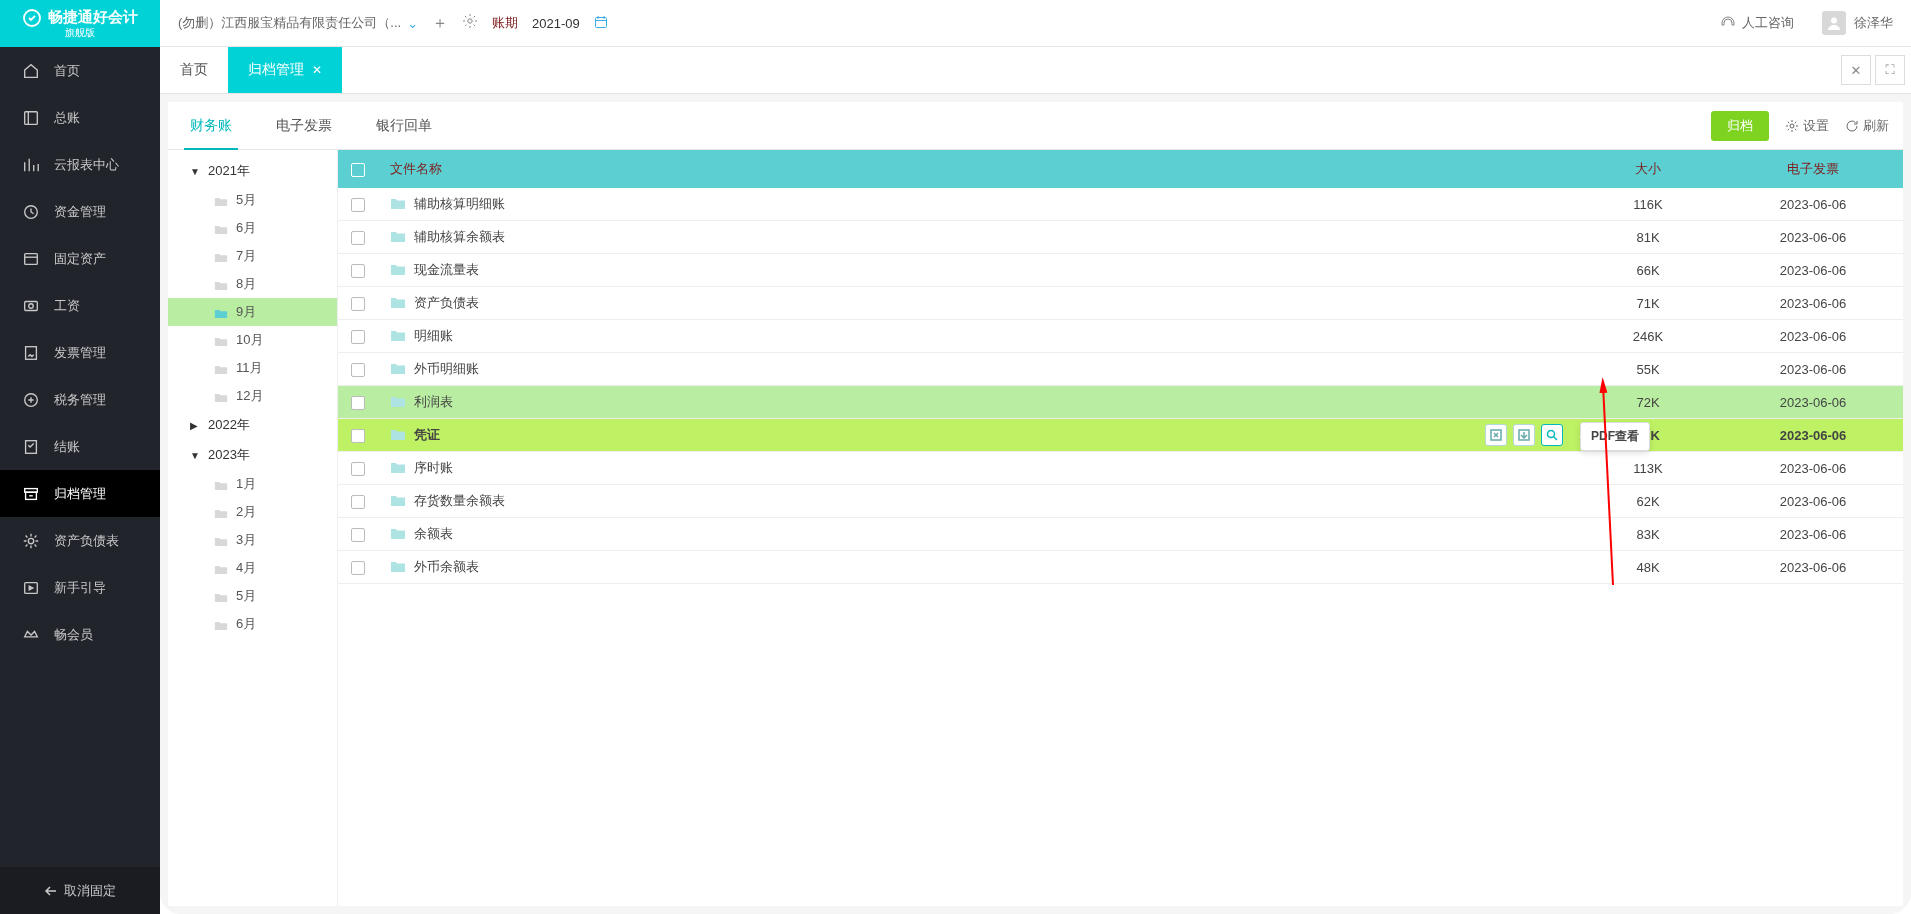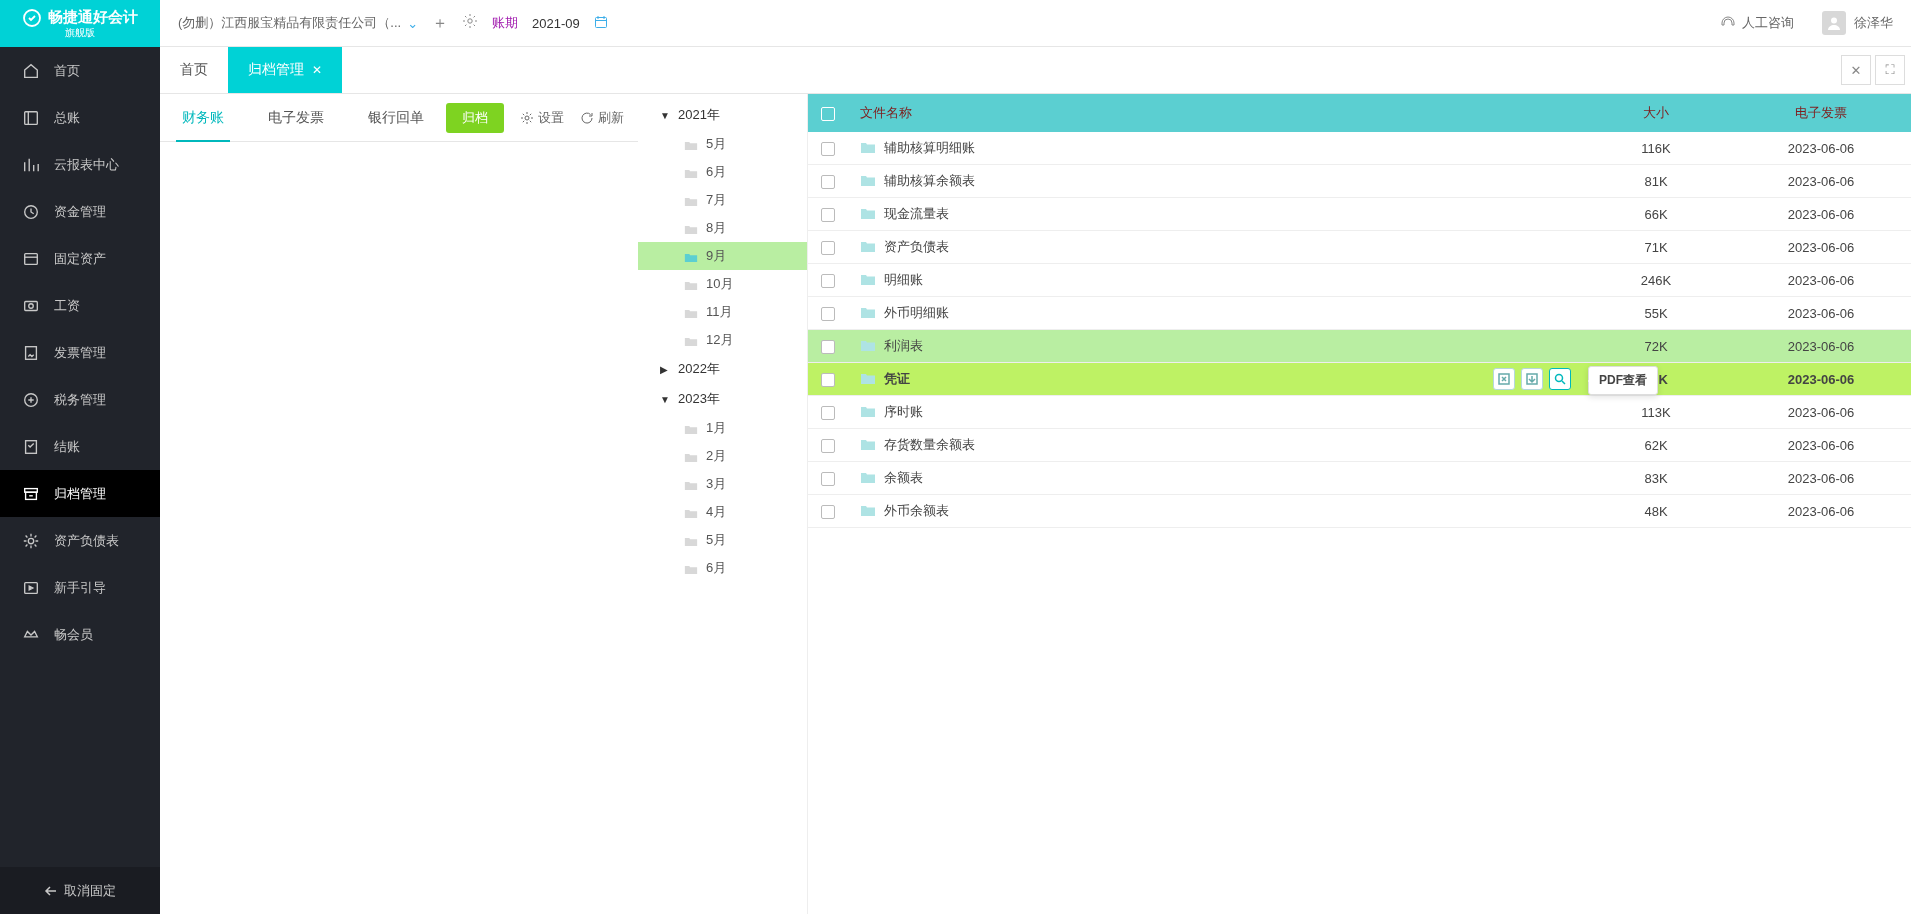--- a/index.html
+++ b/index.html
@@ -18,39 +18,39 @@
 .sidebar-footer { margin-top: auto; height: 47px; display: flex; align-items: center; justify-content: center; gap: 6px; background: #1a1c22; font-size: 13px; cursor: pointer; }
 
 
 .main { flex: 1; display: flex; flex-direction: column; background: #f5f5f5; border-radius: 21px; }
 
 
 .topbar { height: 47px; background: #fff; display: flex; align-items: center; padding: 0 18px; gap: 14px; border-bottom: 1px solid #e6e6e6; }
 .company-sel { color: #666; font-size: 13px; display: flex; align-items: center; gap: 6px; }
 .company-sel .chev { color: #3daee9; }
 .topbar .plus, .topbar .gear { color: #888; cursor: pointer; font-size: 16px; }
-.period-label { color: #a21caf; }
+.period-label { color: #7f1d1d; }
 .period-val { color: #333; }
 .period-cal { color: #3daee9; }
 .topbar-spacer { flex: 1; }
 .consult { display: flex; align-items: center; gap: 6px; color: #666; cursor: pointer; }
 .user-area { display: flex; align-items: center; gap: 8px; color: #666; }
 .avatar { width: 24px; height: 24px; background: #d8d8d8; border-radius: 3px; display: flex; align-items: center; justify-content: center; }
 .avatar svg { fill: #fff; }
 
 
 .tabstrip { height: 47px; background: #fff; display: flex; align-items: center; border-bottom: 1px solid #e6e6e6; position: relative; }
 .tab { height: 46px; padding: 0 20px; display: flex; align-items: center; cursor: pointer; gap: 8px; font-size: 14px; color: #555; }
 .tab.active { background: #00d2d6; color: #fff; }
 .tab .x { font-size: 12px; }
 .tabstrip-right { margin-left: auto; display: flex; gap: 4px; padding-right: 6px; }
 .tabstrip-right div { width: 30px; height: 30px; border: 1px solid #ddd; display: flex; align-items: center; justify-content: center; cursor: pointer; color: #888; }
 
 
-.content { flex: 1; background: #fff; margin: 0; display: flex; flex-direction: row; overflow: hidden; }
+.content { flex: 1; background: #fff; margin: 8px; display: flex; flex-direction: column; overflow: hidden; }
 
 
 .subtabs-row { display: flex; align-items: center; border-bottom: 1px solid #e6e6e6; padding-right: 14px; height: 48px; }
 .subtabs { display: flex; }
 .subtab { padding: 14px 22px; cursor: pointer; color: #555; font-size: 14px; position: relative; }
 .subtab.active { color: #00b8bc; }
 .subtab.active::after { content:''; position:absolute; left:16px; right:16px; bottom:-1px; height:2px; background:#00b8bc; }
 .subtabs-spacer { flex: 1; }
 .btn-archive { background: #7ed321; color: #fff; padding: 6px 16px; border-radius: 3px; cursor: pointer; font-size: 13px; }
 .tool-link { color: #666; display: flex; align-items: center; gap: 4px; margin-left: 16px; cursor: pointer; font-size: 13px; }

